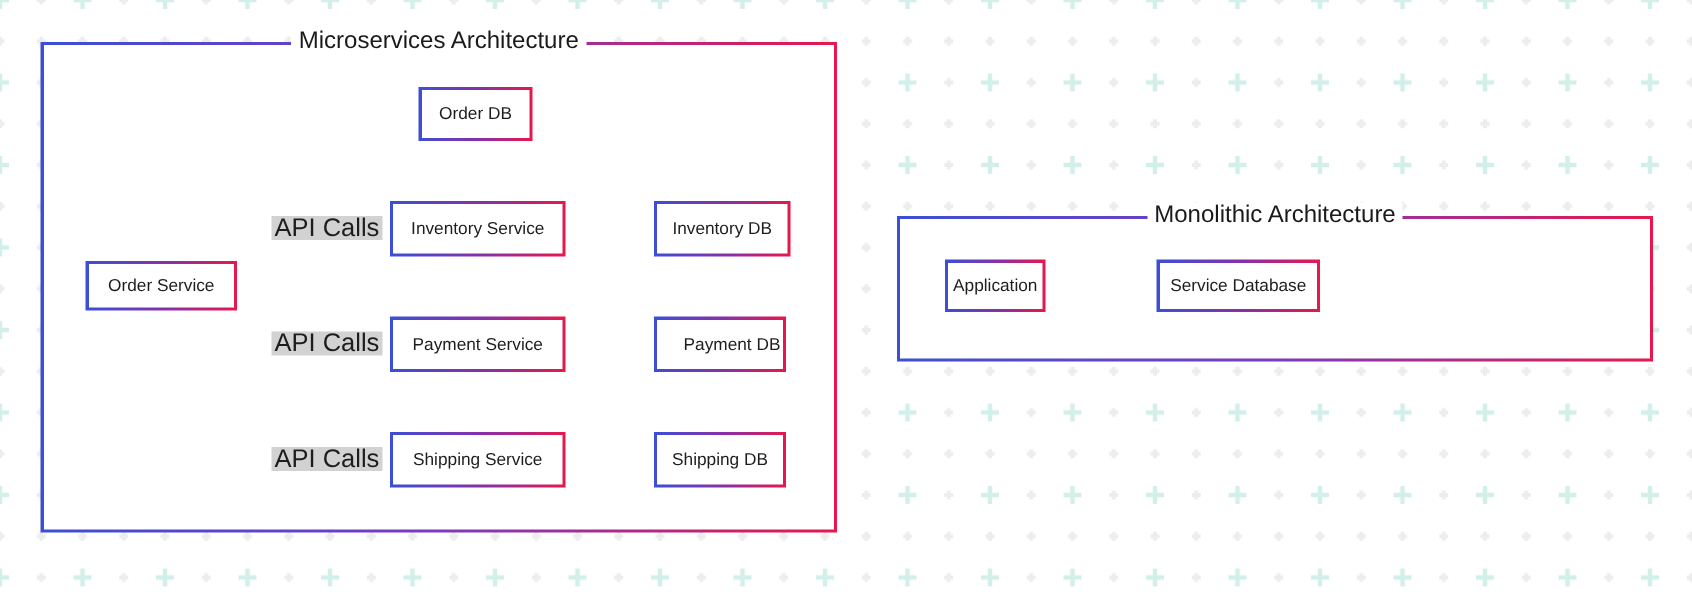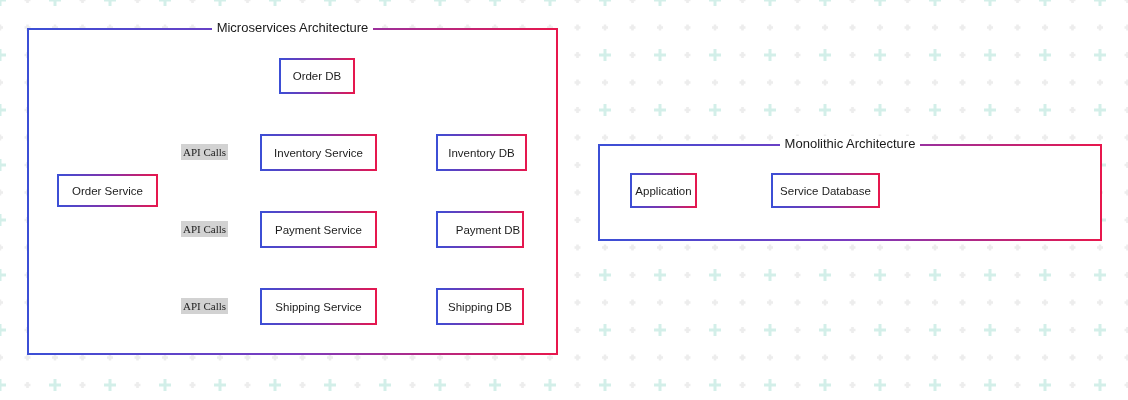--- a/index.html
+++ b/index.html
@@ -28,21 +28,21 @@
     border:2px solid transparent;
     background:
       linear-gradient(#ffffff,#ffffff) padding-box,
       linear-gradient(90deg,#3b4fd6 0%, #7b3bbf 50%, #e8174c 100%) border-box;
     z-index:3;
   }
   .group-title{
     position:absolute;
     top:-9px;left:0;right:0;
     text-align:center;
-    font-size:13px;
+    font-size:16px;
     color:#1a1a1a;
     line-height:14px;
     background:transparent;
     z-index:6;
     white-space:nowrap;
   }
   .group-title span{
     background:#ffffff;
     padding:0 5px;
   }
@@ -60,26 +60,25 @@
     color:#1d1d1d;
     z-index:4;
     white-space:nowrap;
   }
 
   
   .edge-label{
     position:absolute;
     background:#d2d2d2;
     color:#1d1d1d;
-    font-size:11px;
+    font-size:17px;
     line-height:14px;
     padding:1px 2px;
     z-index:5;
     white-space:nowrap;
-    font-family:Liberation Serif, serif;
   }
 </style>
 </head>
 <body>
 
 <svg id="canvas-bg" width="1128" height="400" viewBox="0 0 1128 400" xmlns="http://www.w3.org/2000/svg">
   <defs>
     <pattern id="crossgrid" width="55" height="55" patternUnits="userSpaceOnUse">
 
       <path d="M0,-6 V6 M-6,0 H6" transform="translate(0,0)" stroke="#d3efe9" stroke-width="3" fill="none"></path>

